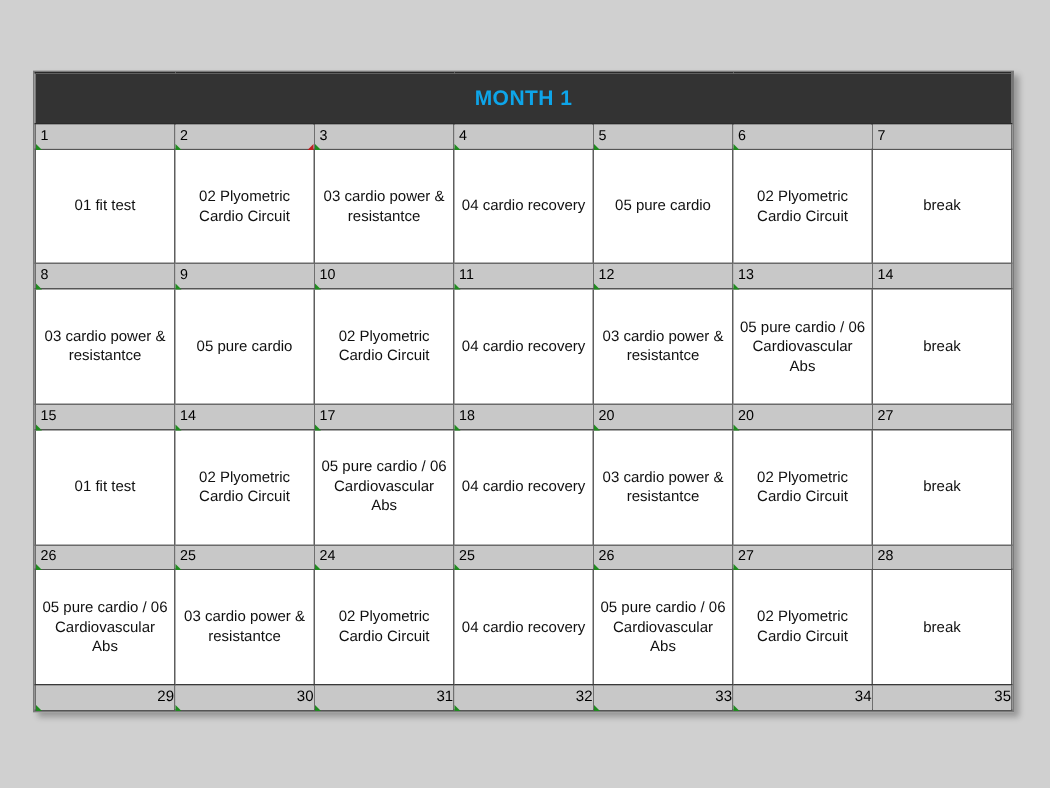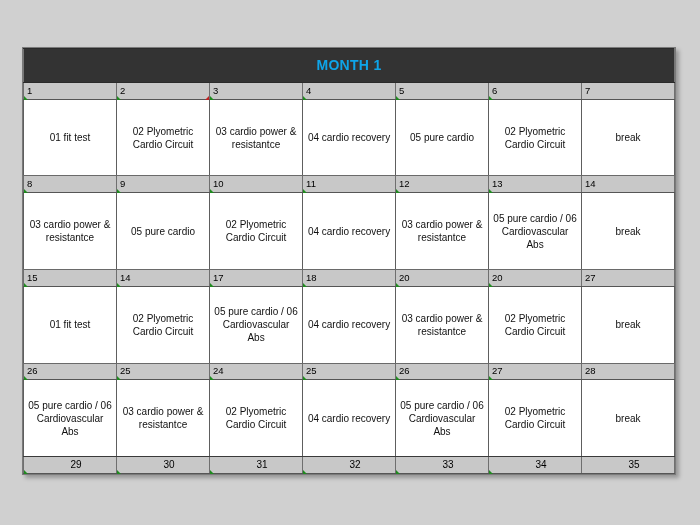--- a/index.html
+++ b/index.html
@@ -59,21 +59,21 @@
     vertical-align: middle;
     border-left: 1px solid #6f6f6f;
     border-right: 1px solid #6f6f6f;
     border-top: 1px solid #8a8a8a;
     border-bottom: 1px solid #555555;
     position: relative;
     line-height: 12px;
     white-space: nowrap;
   }
   tr.num-row td.daynum.centered {
-    text-align: center;
+    text-align: right;
     padding-left: 12px;
     font-size: 10px;
   }
 
   
   .mark-green, .mark-red {
     position: absolute;
     width: 0;
     height: 0;
     bottom: -1px;

